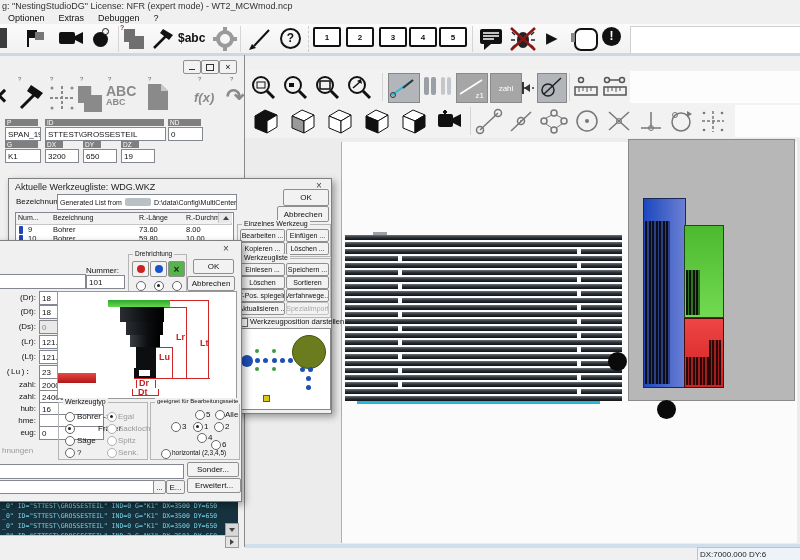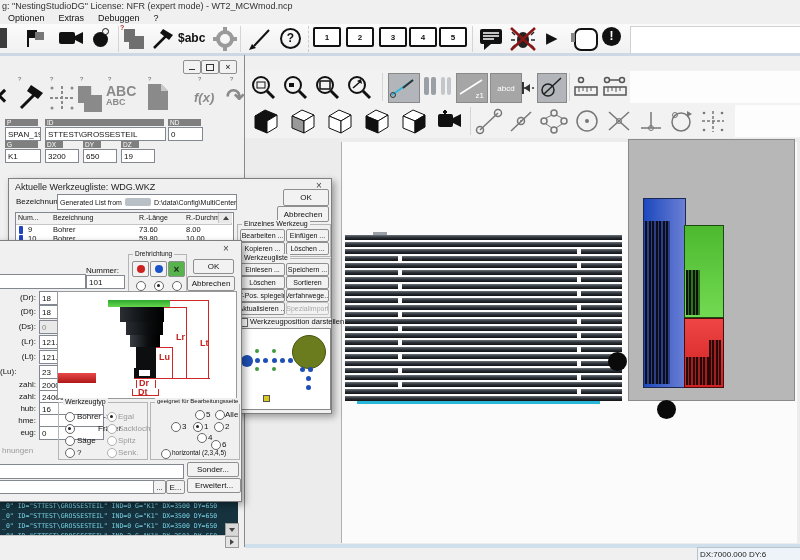--- a/index.html
+++ b/index.html
@@ -217,21 +217,21 @@
   <div class="t" style="left:424px;top:77px;width:5px;height:18px;background:#9aa0a5;border-radius:2px;"></div>
   <div class="t" style="left:431px;top:77px;width:5px;height:18px;background:#9aa0a5;border-radius:2px;"></div>
   <div class="t" style="left:441px;top:77px;width:4px;height:18px;background:#c3c7cb;border-radius:2px;"></div>
   <div class="t" style="left:447px;top:77px;width:4px;height:18px;background:#c3c7cb;border-radius:2px;"></div>
   <div class="t" style="left:456px;top:73px;width:30px;height:28px;background:#a6a6a6;border:1px solid #8a8a8a;">
       <svg width="28" height="26" style="position:absolute;left:0;top:0;">
         <line x1="3" y1="20" x2="25" y2="6" stroke="#fff" stroke-width="1.5"></line>
       </svg>
       <span style="position:absolute;right:3px;bottom:2px;color:#fff;font-size:8px;">z1</span>
     </div>
-  <div class="t" style="left:490px;top:73px;width:30px;height:28px;background:#a6a6a6;border:1px solid #8a8a8a;display:flex;align-items:center;justify-content:center;color:#fff;font-size:8px;">abcd</div>
+  <div class="t" style="left:490px;top:73px;width:30px;height:28px;background:#a6a6a6;border:1px solid #8a8a8a;display:flex;align-items:center;justify-content:center;color:#fff;font-size:8px;">zahl</div>
   <svg class="t" style="left:522px;top:78px;" width="14" height="18">
       <line x1="1" y1="4" x2="1" y2="16" stroke="#333" stroke-width="2"></line>
       <line x1="2" y1="10" x2="12" y2="10" stroke="#333" stroke-width="1.5" stroke-dasharray="2,2"></line>
       <polygon points="2,10 8,6 8,14" fill="#333"></polygon>
     </svg>
   <div class="t" style="left:537px;top:73px;width:28px;height:28px;background:#b2b6ba;border:1px solid #888;"><svg width="26" height="26">
         <circle cx="10" cy="16" r="6" fill="none" stroke="#222" stroke-width="1.5"></circle>
         <line x1="6" y1="20" x2="23" y2="4" stroke="#222" stroke-width="1.5"></line>
       </svg></div>
   <div class="vsep" style="left:569px;top:73px;height:28px;"></div>
@@ -515,21 +515,21 @@
   <div class="t" style="left:0;top:293px;width:36px;text-align:right;font-size:8px;">(Dr):</div>
   <div class="input" style="left:39px;top:291px;width:59px;height:12px;">18</div>
   <div class="t" style="left:0;top:307px;width:36px;text-align:right;font-size:8px;">(Dt):</div>
   <div class="input" style="left:39px;top:305px;width:59px;height:12px;">18</div>
   <div class="t" style="left:0;top:322px;width:36px;text-align:right;font-size:8px;">(Ds):</div>
   <div class="input dis" style="left:39px;top:320px;width:59px;height:12px;">0</div>
   <div class="t" style="left:0;top:337px;width:36px;text-align:right;font-size:8px;">(Lr):</div>
   <div class="input" style="left:39px;top:335px;width:59px;height:12px;">121.96</div>
   <div class="t" style="left:0;top:352px;width:36px;text-align:right;font-size:8px;">(Lt):</div>
   <div class="input" style="left:39px;top:350px;width:59px;height:12px;">121.96</div>
-  <div class="t" style="left:0;top:367px;width:36px;text-align:left;font-size:8px;">(Lu):</div>
+  <div class="t" style="left:0;top:367px;width:36px;text-align:center;font-size:8px;font-family:Liberation Mono, monospace;">(Lu):</div>
   <div class="input" style="left:39px;top:365px;width:59px;height:12px;">23</div>
   <div class="t" style="left:0;top:380px;width:36px;text-align:right;font-size:8px;">zahl:</div>
   <div class="input" style="left:39px;top:378px;width:59px;height:12px;">20000</div>
   <div class="t" style="left:0;top:392px;width:36px;text-align:right;font-size:8px;">zahl:</div>
   <div class="input" style="left:39px;top:390px;width:59px;height:12px;">24000</div>
   <div class="t" style="left:0;top:404px;width:36px;text-align:right;font-size:8px;">hub:</div>
   <div class="input" style="left:39px;top:402px;width:59px;height:12px;">16</div>
   <div class="t" style="left:0;top:416px;width:36px;text-align:right;font-size:8px;">hme:</div>
   <div class="input" style="left:39px;top:414px;width:59px;height:12px;"></div>
   <div class="t" style="left:0;top:428px;width:36px;text-align:right;font-size:8px;">eug:</div>

